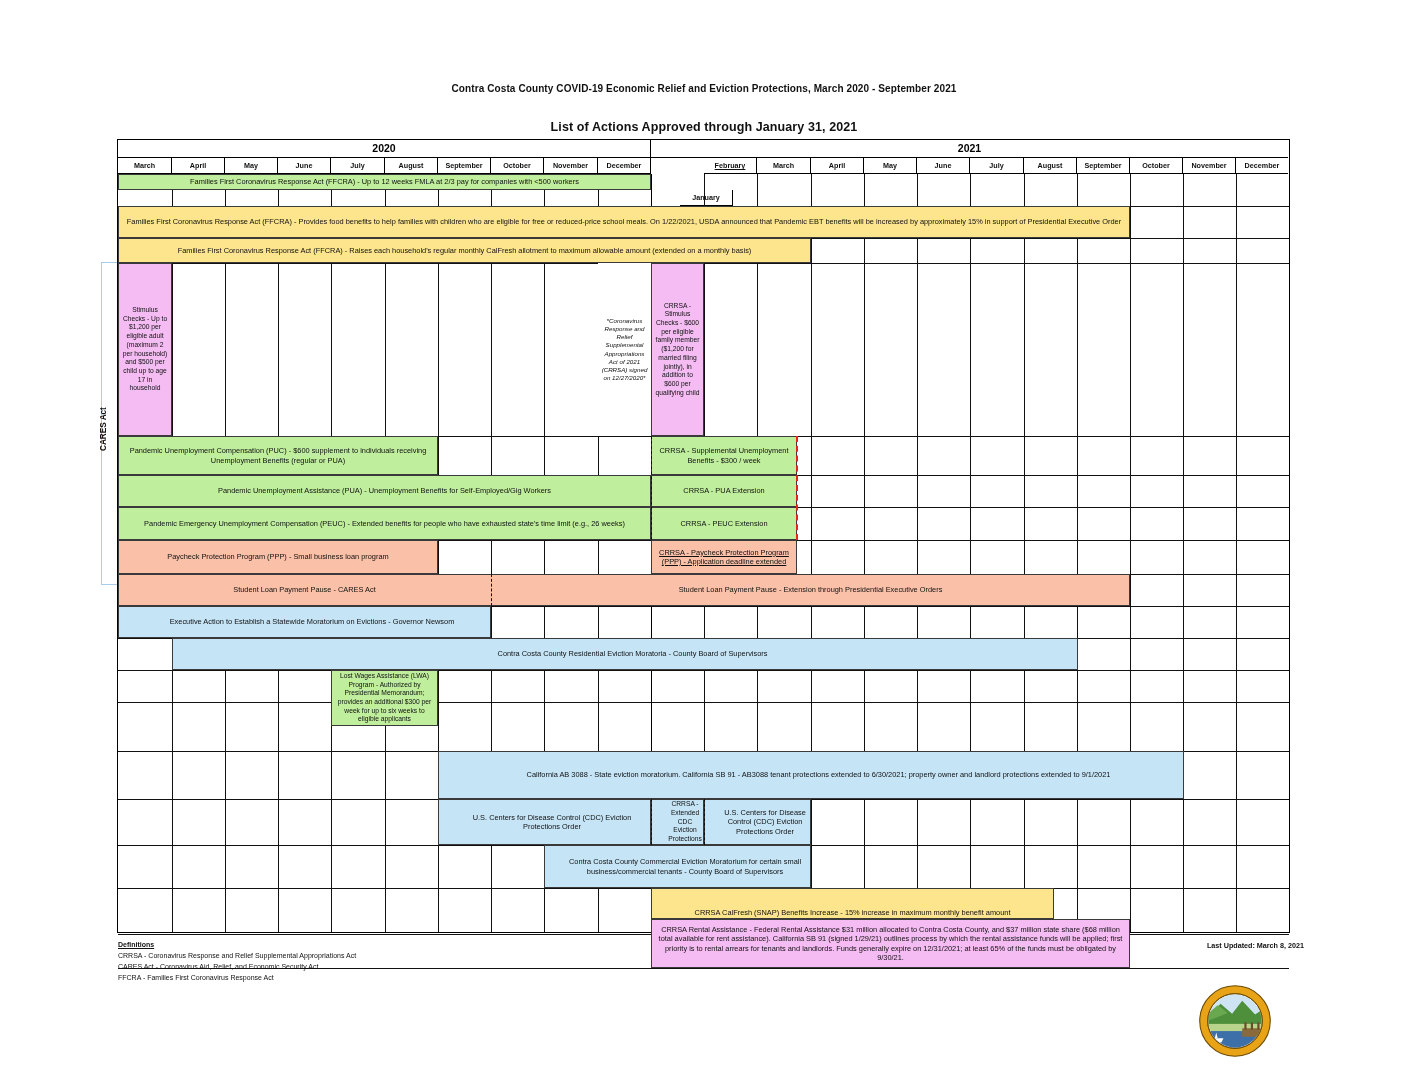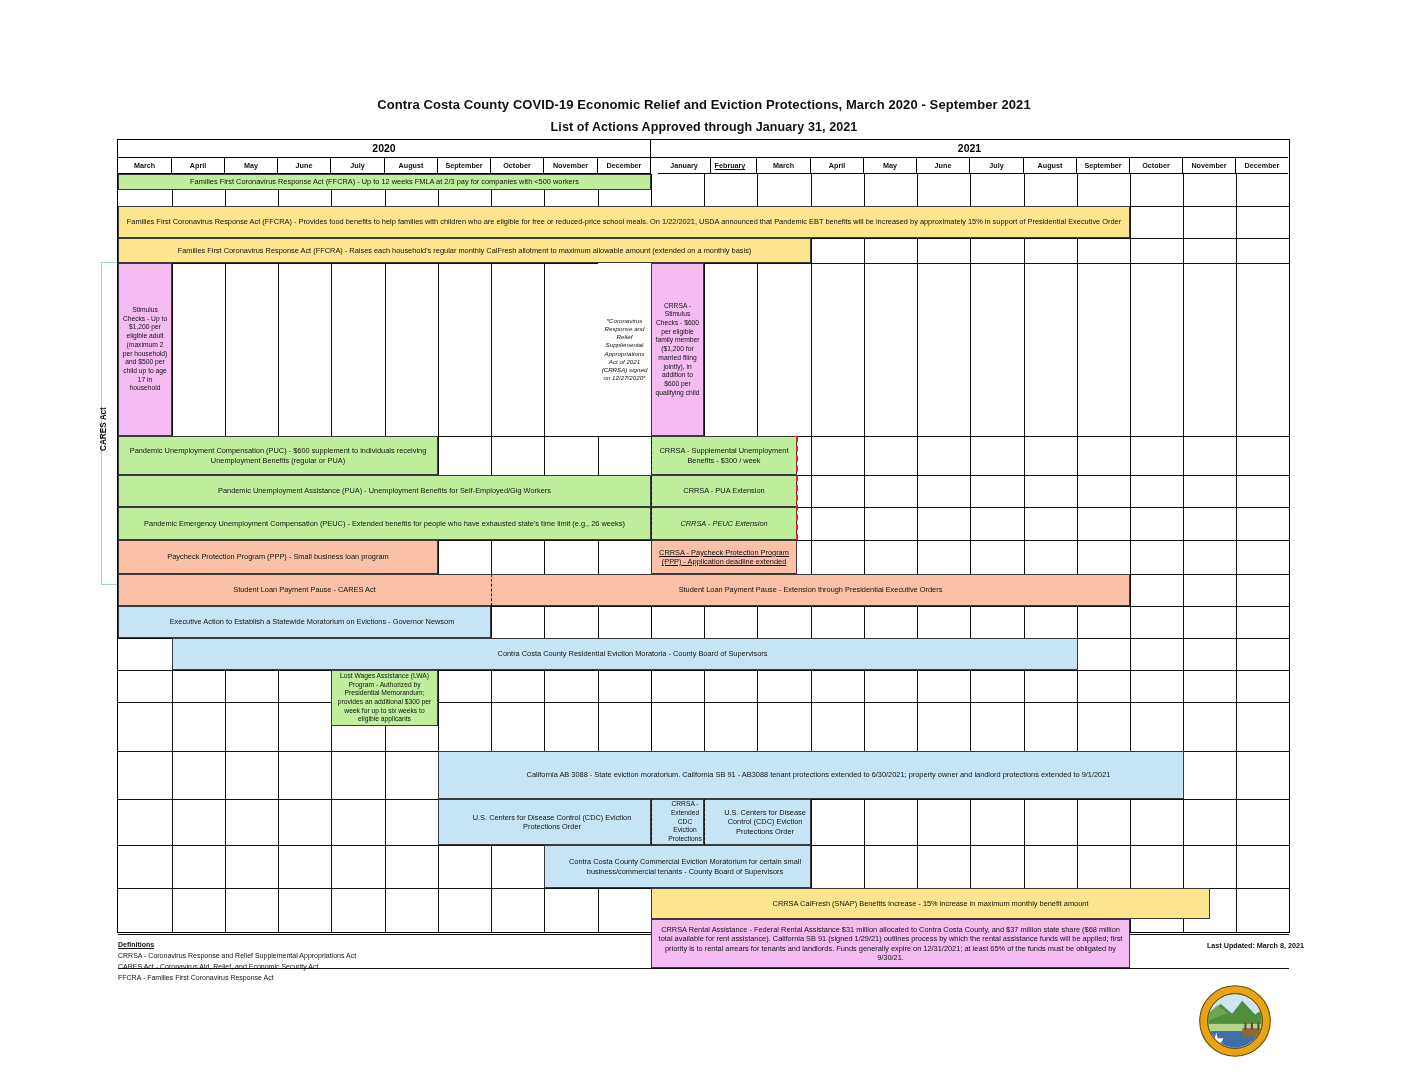--- a/index.html
+++ b/index.html
@@ -10,21 +10,21 @@
     color:#000;
     overflow:hidden;
   }
   .page{position:relative;width:1408px;height:1088px;}
 
   
   .title1,.title2{
     position:absolute;left:0;width:1408px;text-align:center;
     font-weight:bold;color:#111;
   }
-  .title1{top:97px;font-size:13px;letter-spacing:.1px;}
+  .title1{top:83px;font-size:10px;letter-spacing:.1px;}
   .title2{top:120px;font-size:12.5px;letter-spacing:.1px;}
 
   
   .grid{
     position:absolute;left:117px;top:139px;
     width:1173px;height:794px;
     border:1.4px solid #000;
     box-sizing:border-box;
     background:#fff;
   }
@@ -145,21 +145,21 @@
       <div class="monthcell" style="left:54px;width:53px;">April</div>
       <div class="monthcell" style="left:107px;width:53px;">May</div>
       <div class="monthcell" style="left:160px;width:53px;">June</div>
       <div class="monthcell" style="left:213px;width:54px;">July</div>
       <div class="monthcell" style="left:267px;width:53px;">August</div>
       <div class="monthcell" style="left:320px;width:53px;">September</div>
       <div class="monthcell" style="left:373px;width:53px;">October</div>
       <div class="monthcell" style="left:426px;width:54px;">November</div>
       <div class="monthcell" style="left:480px;width:53px;">December</div>
 
-      <div class="monthcell" style="left:540px;width:53px;">January</div>
+      <div class="monthcell" style="left:562px;width:53px;margin-top:32px;">January</div>
       <div class="monthcell" style="left:586px;width:53px;text-decoration:underline;">February</div>
       <div class="monthcell" style="left:639px;width:54px;">March</div>
       <div class="monthcell" style="left:693px;width:53px;">April</div>
       <div class="monthcell" style="left:746px;width:53px;">May</div>
       <div class="monthcell" style="left:799px;width:53px;">June</div>
       <div class="monthcell" style="left:852px;width:54px;">July</div>
       <div class="monthcell" style="left:906px;width:53px;">August</div>
       <div class="monthcell" style="left:959px;width:53px;">September</div>
       <div class="monthcell" style="left:1012px;width:53px;">October</div>
       <div class="monthcell" style="left:1065px;width:53px;">November</div>
@@ -243,21 +243,21 @@
       <div class="bar c-green" style="left:0px;top:301px;width:533px;height:32px;">
         <span>Pandemic Unemployment Assistance (PUA) - Unemployment Benefits for Self-Employed/Gig Workers</span>
       </div>
       <div class="bar c-green" style="left:533px;top:301px;width:146px;height:32px;">
         <span>CRRSA - PUA Extension</span>
       </div>
 
       <div class="bar c-green" style="left:0px;top:333px;width:533px;height:33px;">
         <span>Pandemic Emergency Unemployment Compensation (PEUC) - Extended benefits for people who have exhausted state's time limit (e.g., 26 weeks)</span>
       </div>
-      <div class="bar c-green" style="left:533px;top:333px;width:146px;height:33px;font-style:italic;">
+      <div class="bar c-green" style="left:533px;top:333px;width:146px;height:33px;">
         <span>CRRSA - PEUC Extension</span>
       </div>
 
       <div class="red-v" style="left:678px;top:262px;height:104px;"></div>
       <div class="dash-v" style="left:533px;top:262px;height:104px;"></div>
 
       <div class="bar c-salmon" style="left:0px;top:366px;width:320px;height:34px;">
         <span>Paycheck Protection Program (PPP) - Small business loan program</span>
       </div>
       <div class="bar c-salmon" style="left:533px;top:366px;width:146px;height:34px;text-decoration:underline;">
@@ -298,21 +298,21 @@
       <div class="bar c-blue" style="left:586px;top:625px;width:107px;height:46px;">
         <span>U.S. Centers for Disease Control (CDC) Eviction Protections Order</span>
       </div>
       <div class="dash-v" style="left:533px;top:625px;height:46px;"></div>
       <div class="dash-v" style="left:586px;top:625px;height:46px;"></div>
 
       <div class="bar c-blue" style="left:426px;top:671px;width:267px;height:43px;">
         <span>Contra Costa County Commercial Eviction Moratorium for certain small business/commercial tenants - County Board of Supervisors</span>
       </div>
 
-      <div class="bar c-yellow" style="left:533px;top:714px;width:559px;height:31px;">
+      <div class="bar c-yellow" style="left:533px;top:714px;width:403px;height:31px;align-items:flex-end;">
         <span>CRRSA CalFresh (SNAP) Benefits Increase  - 15% increase in maximum monthly benefit amount</span>
       </div>
 
       <div class="bar c-pink" style="left:533px;top:745px;width:479px;height:49px;">
         <span>CRRSA Rental Assistance - Federal Rental Assistance $31 million allocated to Contra Costa County, and $37 million state share ($68 million total available for rent assistance). California SB 91 (signed 1/29/21) outlines process by which the rental assistance funds will be applied; first priority is to rental arrears for tenants and landlords.  Funds generally expire on 12/31/2021; at least 65% of the funds must be obligated by 9/30/21.</span>
       </div>
 
     </div>
   </div>
 

